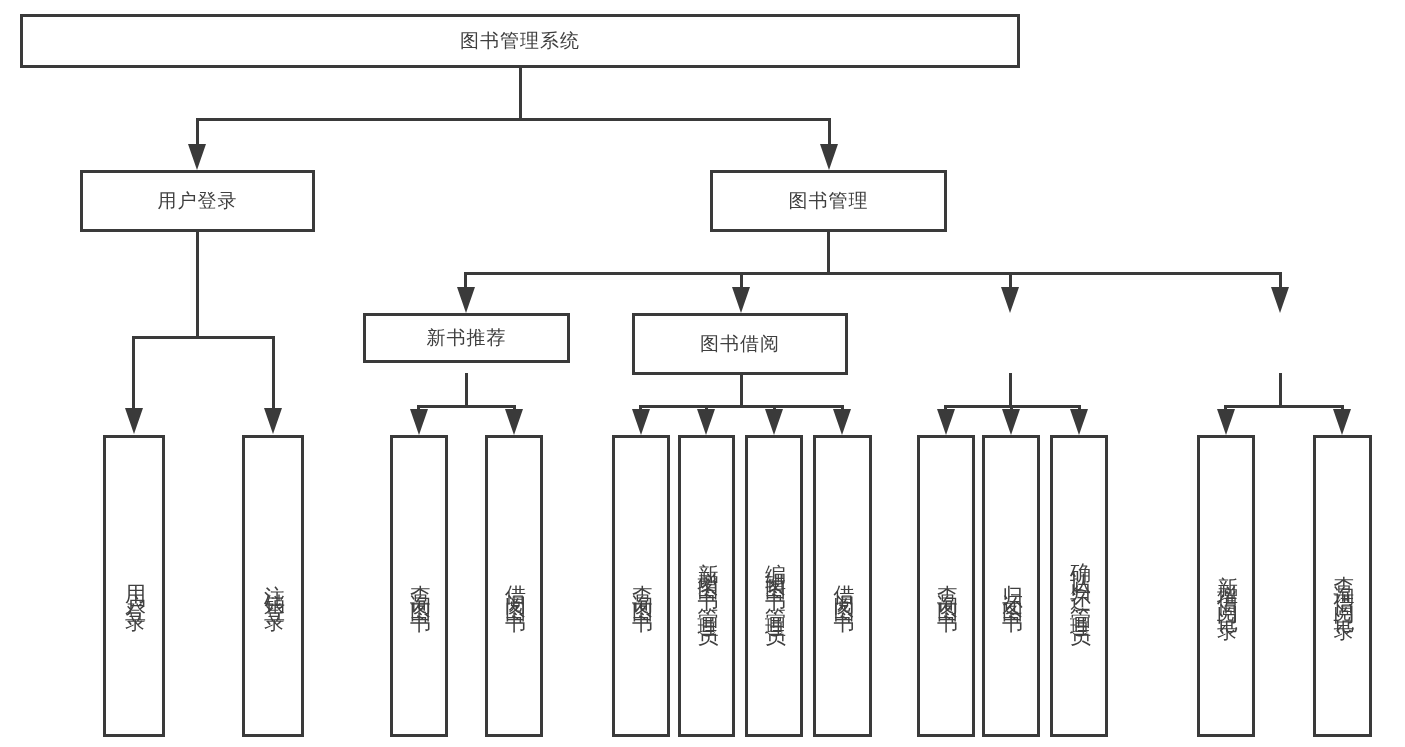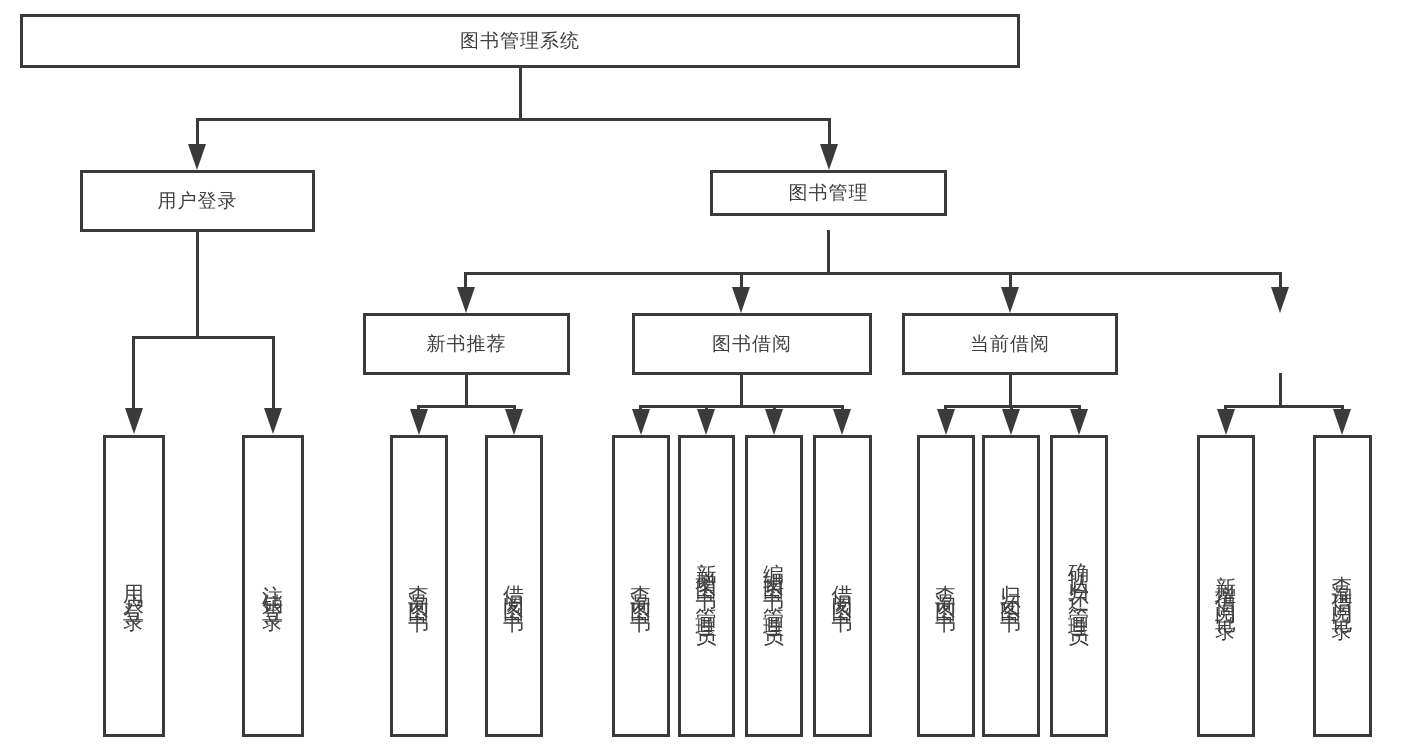--- a/index.html
+++ b/index.html
@@ -6,21 +6,21 @@
     --line:#3a3a3a;
     --text:#3f3f3f;
     --wm:#b4b8bd;
   }
   html,body{margin:0;padding:0;background:#ffffff;}
   .canvas{
     position:relative;
     width:1405px;height:747px;
     background:#ffffff;
     overflow:hidden;
-    font-family:Liberation Sans, sans-serif;
+    font-family:Liberation Mono, monospace;
   }
   
   .node{
     position:absolute;
     box-sizing:border-box;
     border:3px solid var(--line);
     background:#ffffff;
     display:flex;align-items:center;justify-content:center;
     color:var(--text);
     font-size:19px;
@@ -74,21 +74,21 @@
   <div class="v" style="left:519px;top:66px;height:54px"></div>
   <div class="h" style="left:196px;top:118px;width:635px"></div>
   <div class="v" style="left:196px;top:118px;height:28px"></div>
   <div class="arrow" style="left:188px;top:144px"></div>
   <div class="v" style="left:828px;top:118px;height:28px"></div>
   <div class="arrow" style="left:820px;top:144px"></div>
 
   <div class="node" style="left:80px;top:170px;width:235px;height:62px">
     <span>用户登录</span>
   </div>
-  <div class="node" style="left:710px;top:170px;width:237px;height:46px">
+  <div class="node" style="left:710px;top:170px;width:237px;height:62px">
     <span>图书管理</span>
   </div>
 
   <div class="v" style="left:196px;top:230px;height:108px"></div>
   <div class="h" style="left:132px;top:336px;width:143px"></div>
   <div class="v" style="left:132px;top:336px;height:74px"></div>
   <div class="arrow" style="left:125px;top:408px"></div>
   <div class="v" style="left:272px;top:336px;height:74px"></div>
   <div class="arrow" style="left:264px;top:408px"></div>
 
@@ -96,28 +96,25 @@
   <div class="h" style="left:464px;top:272px;width:818px"></div>
   <div class="v" style="left:464px;top:272px;height:17px"></div>
   <div class="arrow" style="left:457px;top:287px"></div>
   <div class="v" style="left:740px;top:272px;height:17px"></div>
   <div class="arrow" style="left:732px;top:287px"></div>
   <div class="v" style="left:1009px;top:272px;height:17px"></div>
   <div class="arrow" style="left:1001px;top:287px"></div>
   <div class="v" style="left:1279px;top:272px;height:17px"></div>
   <div class="arrow" style="left:1271px;top:287px"></div>
 
-  <div class="node" style="left:363px;top:313px;width:207px;height:62px">
+  <div class="node" style="left:363px;top:313px;width:207px;height:50px">
     <span>新书推荐</span>
   </div>
-  <div class="node" style="left:632px;top:313px;width:240px;height:62px">
+  <div class="node" style="left:632px;top:313px;width:216px;height:62px">
     <span>图书借阅</span>
-  </div>
-  <div class="node" style="left:902px;top:313px;width:216px;height:62px">
-    <span>当前借阅</span>
   </div>
 
   <div class="v" style="left:465px;top:373px;height:34px"></div>
   <div class="h" style="left:417px;top:405px;width:99px"></div>
   <div class="v" style="left:417px;top:405px;height:8px"></div>
   <div class="arrow" style="left:410px;top:409px"></div>
   <div class="v" style="left:513px;top:405px;height:8px"></div>
   <div class="arrow" style="left:505px;top:409px"></div>
 
   <div class="v" style="left:740px;top:373px;height:34px"></div>

